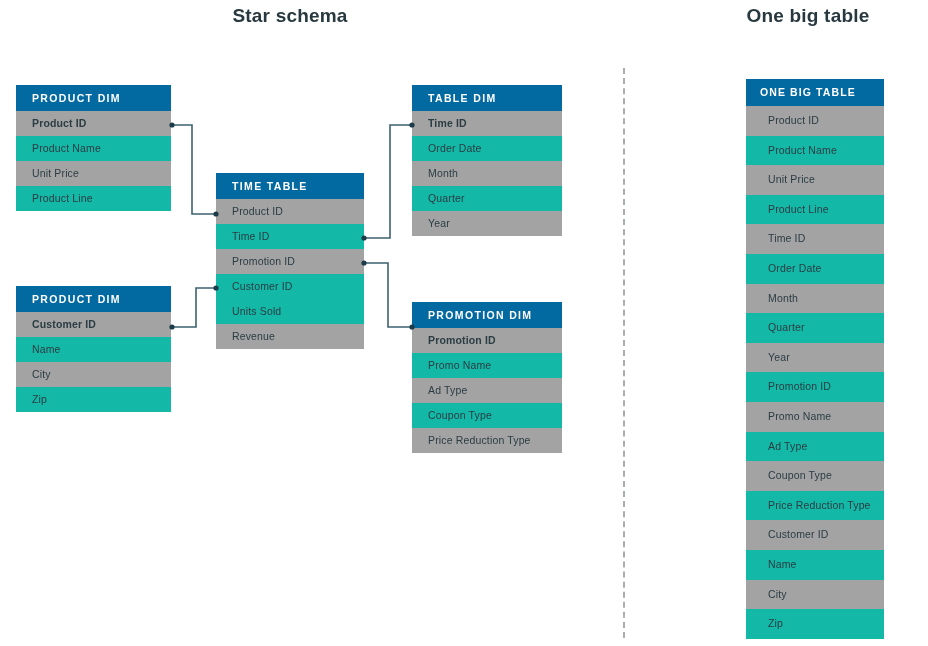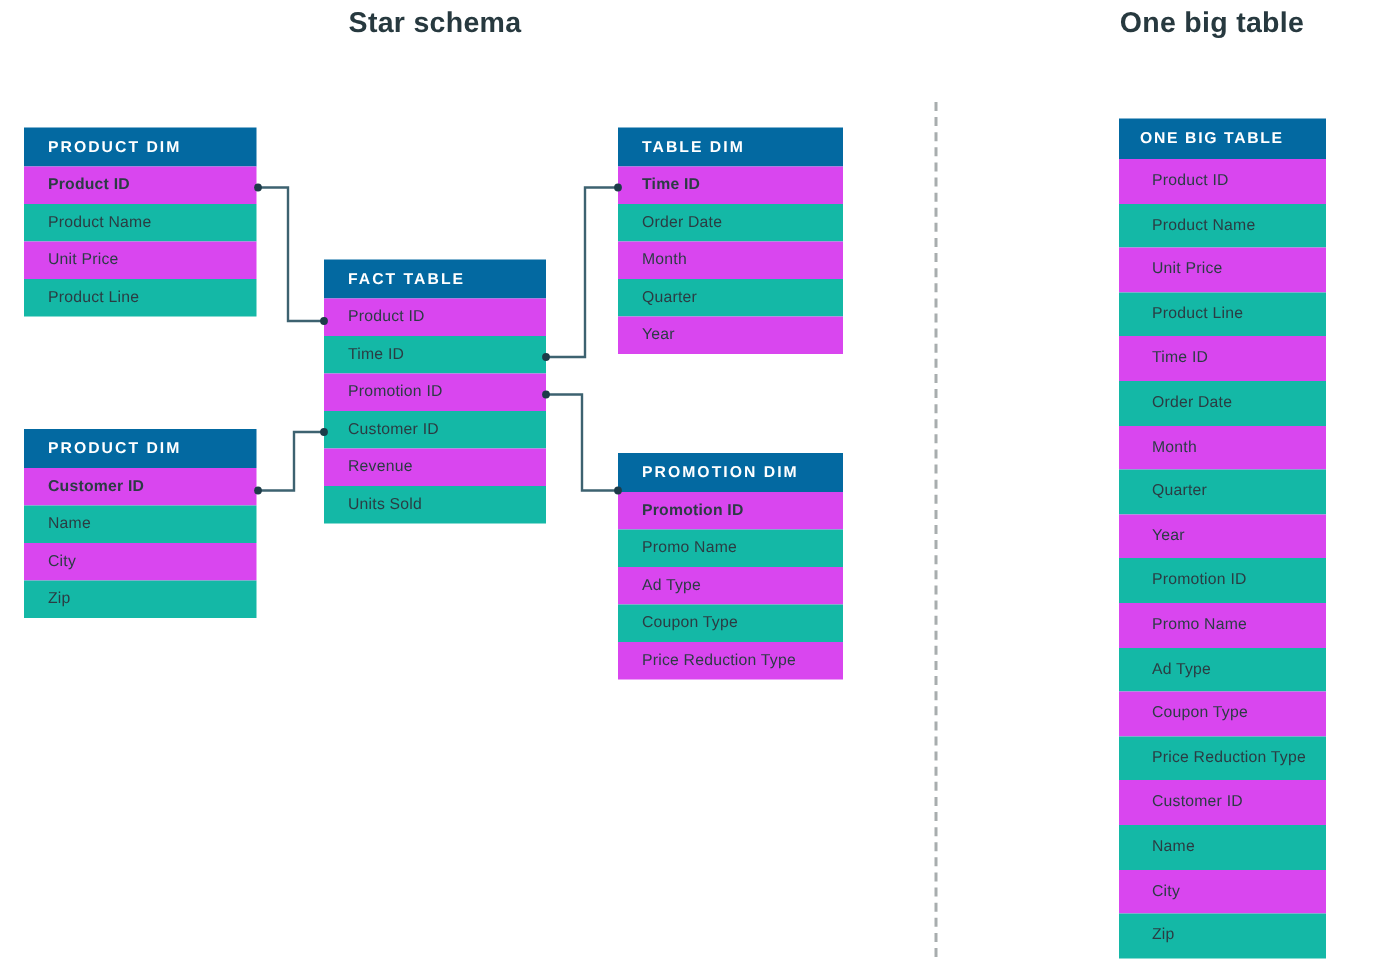--- a/index.html
+++ b/index.html
@@ -66,21 +66,21 @@
     font-size: 10.5px;
     color: #2b3c43;
     padding-left: 16px;
     box-sizing: border-box;
     height: 25px;
     line-height: 25px;
     letter-spacing: 0.15px;
     white-space: nowrap;
     background: #14b8a6;
   }
-  .entity-row.alt { background: #d946ef; }
+  .entity-row.alt { background: #a3a3a3; }
   .entity-row.key { font-weight: bold; }
 
   
   #product-dim   { left: 16px;  top: 85px;  width: 155px; }
   #customer-dim  { left: 16px;  top: 286px; width: 155px; }
   #fact-table    { left: 216px; top: 173px; width: 148px; }
   #time-dim      { left: 412px; top: 85px;  width: 150px; }
   #promotion-dim { left: 412px; top: 302px; width: 150px; }
 
   
@@ -138,28 +138,28 @@
     <div class="entity-header">PRODUCT DIM</div>
     <div class="entity-rows">
         <div class="entity-row alt key">Customer ID</div>
         <div class="entity-row">Name</div>
         <div class="entity-row alt">City</div>
         <div class="entity-row">Zip</div>
       </div>
   </div>
 
   <div class="entity" id="fact-table">
-    <div class="entity-header">FACT TABLE</div>
+    <div class="entity-header">TIME TABLE</div>
     <div class="entity-rows">
         <div class="entity-row alt">Product ID</div>
         <div class="entity-row">Time ID</div>
         <div class="entity-row alt">Promotion ID</div>
         <div class="entity-row">Customer ID</div>
+        <div class="entity-row">Units Sold</div>
         <div class="entity-row alt">Revenue</div>
-        <div class="entity-row">Units Sold</div>
       </div>
   </div>
 
   <div class="entity" id="time-dim">
     <div class="entity-header">TABLE DIM</div>
     <div class="entity-rows">
         <div class="entity-row alt key">Time ID</div>
         <div class="entity-row">Order Date</div>
         <div class="entity-row alt">Month</div>
         <div class="entity-row">Quarter</div>

